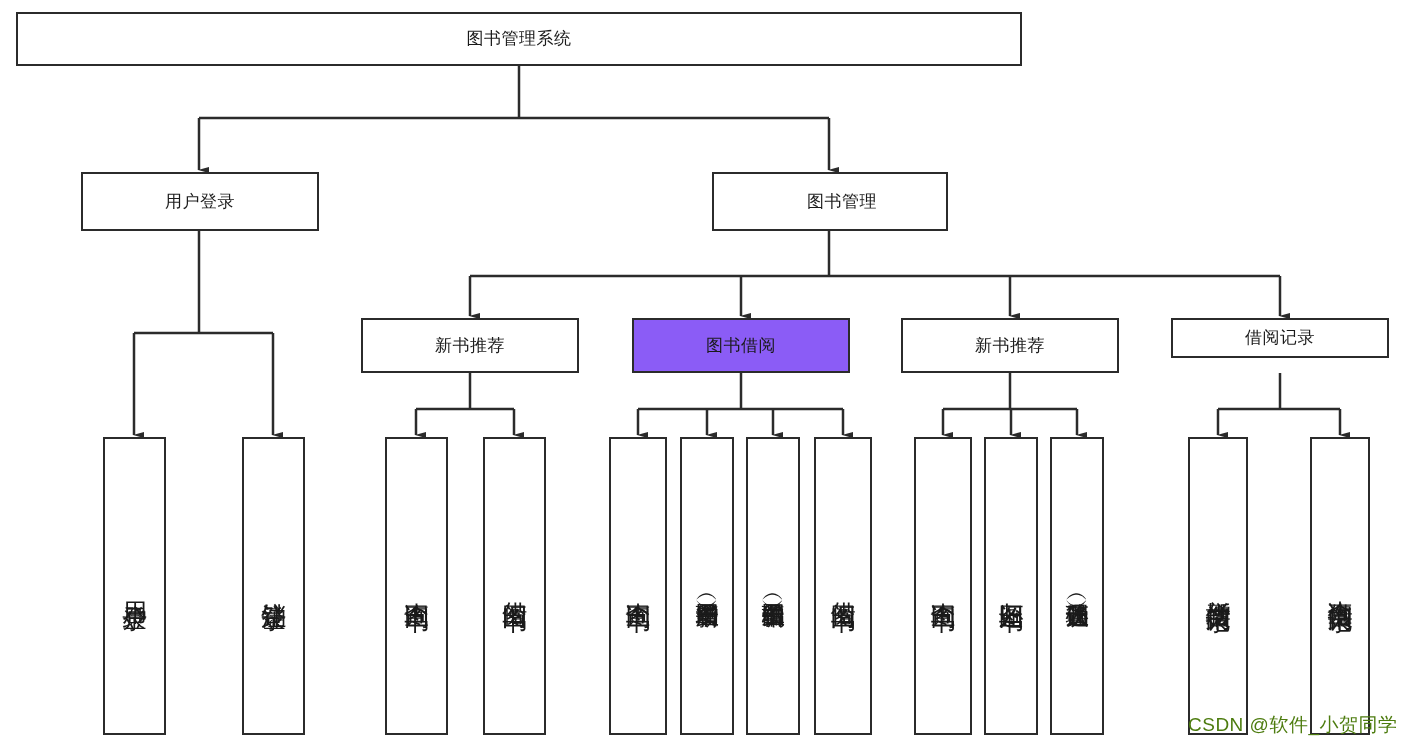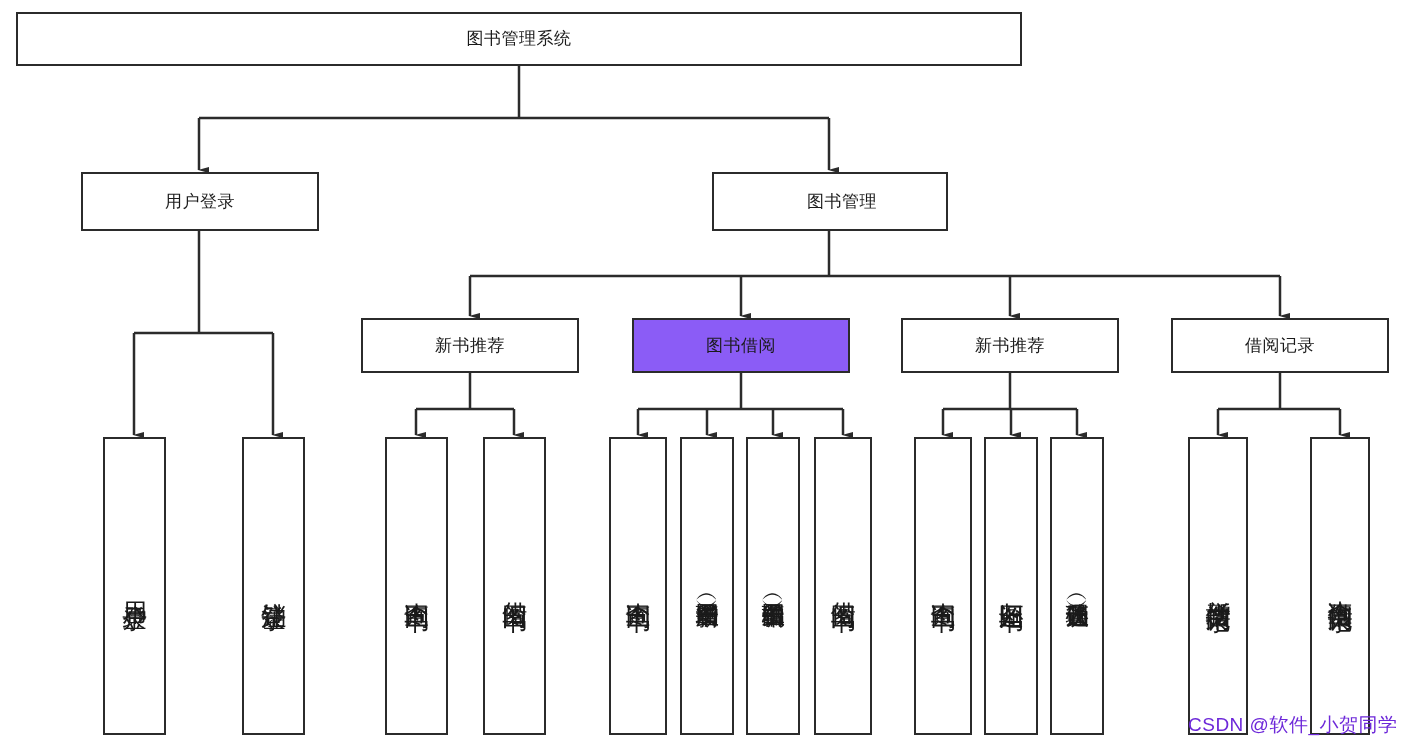--- a/index.html
+++ b/index.html
@@ -55,21 +55,21 @@
     letter-spacing: 2px;
     white-space: normal;
     text-align: center;
   }
   .node-box.vertical.tight .node-label {
     font-size: 23px;
     letter-spacing: 0px;
   }
   .watermark {
     position: absolute;
-    color: #6d28d9;
+    color: #4d7c0f;
     font-size: 19px;
     white-space: nowrap;
     letter-spacing: 0.5px;
     pointer-events: none;
   }
 </style>
 </head>
 <body>
 
 <div id="diagram-root">
@@ -129,21 +129,21 @@
       </div>
       <div class="node-box" style="left: 361px; top: 318px; width: 218px; height: 55px; border-color: rgb(43, 43, 43); background: rgb(255, 255, 255);">
         <span class="node-label">新书推荐</span>
       </div>
       <div class="node-box" style="left: 632px; top: 318px; width: 218px; height: 55px; border-color: rgb(43, 43, 43); background: #8b5cf6;">
         <span class="node-label">图书借阅</span>
       </div>
       <div class="node-box" style="left: 901px; top: 318px; width: 218px; height: 55px; border-color: rgb(43, 43, 43); background: rgb(255, 255, 255);">
         <span class="node-label">新书推荐</span>
       </div>
-      <div class="node-box" style="left: 1171px; top: 318px; width: 218px; height: 55px; border-color: rgb(43, 43, 43); background: rgb(255, 255, 255);">
+      <div class="node-box" style="left: 1171px; top: 318px; width: 218px; height: 40px; border-color: rgb(43, 43, 43); background: rgb(255, 255, 255);">
         <span class="node-label">借阅记录</span>
       </div>
       <div class="node-box vertical" style="left: 103px; top: 437px; width: 63px; height: 298px; border-color: rgb(43, 43, 43); background: rgb(255, 255, 255);">
         <span class="node-label">用户登录</span>
       </div>
       <div class="node-box vertical" style="left: 242px; top: 437px; width: 63px; height: 298px; border-color: rgb(43, 43, 43); background: rgb(255, 255, 255);">
         <span class="node-label">注销登录</span>
       </div>
       <div class="node-box vertical" style="left: 385px; top: 437px; width: 63px; height: 298px; border-color: rgb(43, 43, 43); background: rgb(255, 255, 255);">
         <span class="node-label">查询图书</span>

